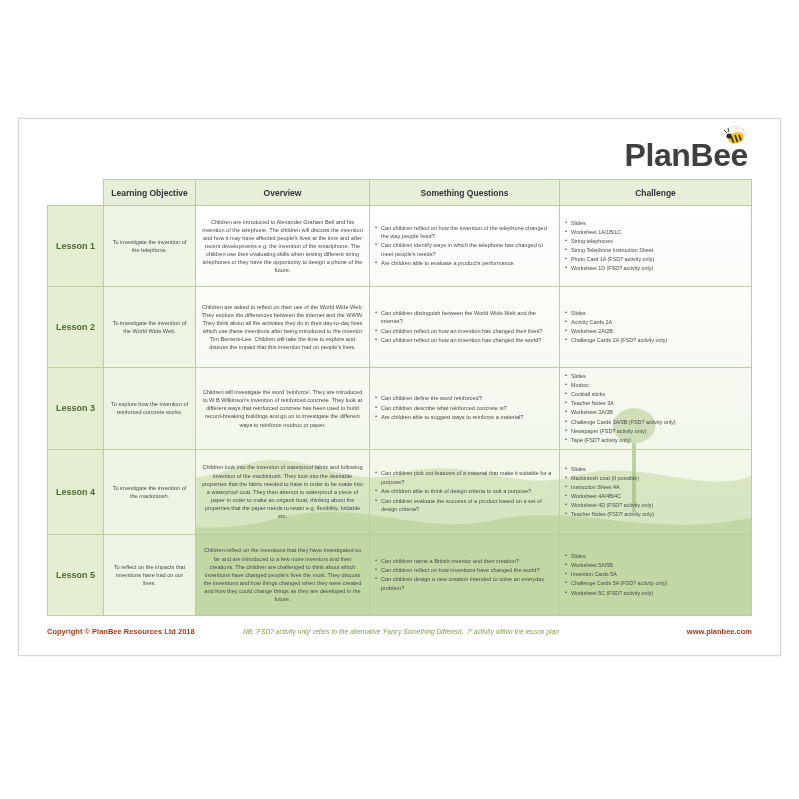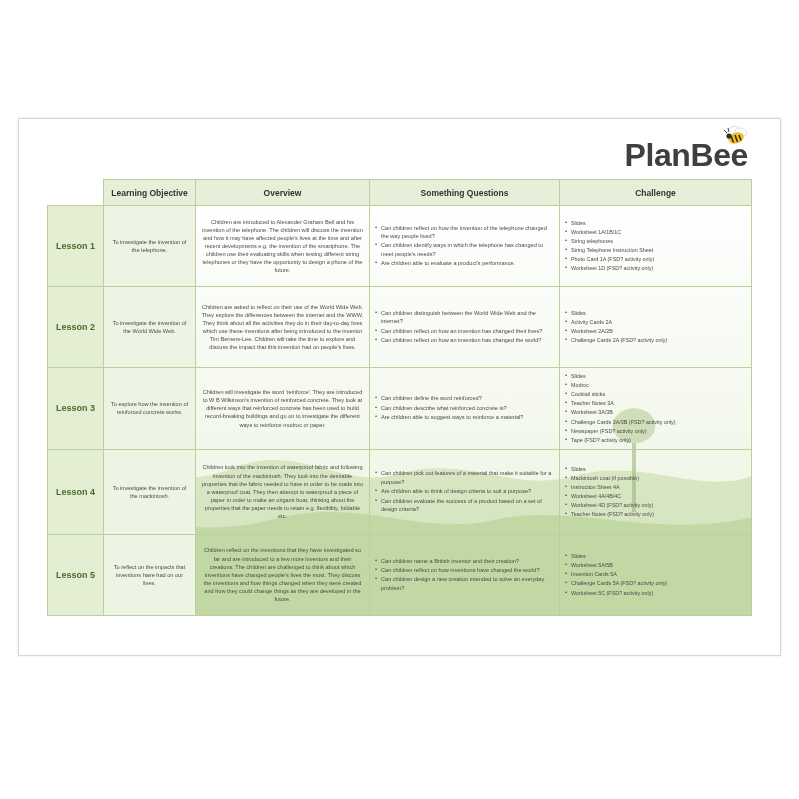--- a/index.html
+++ b/index.html
@@ -348,15 +348,20 @@
                 <li>Invention Cards 5A</li>
                 <li>Challenge Cards 5A (FSD? activity only)</li>
                 <li>Worksheet 5C (FSD? activity only)</li>
               </ul>
             </td>
           </tr>
         </tbody>
       </table>
     </div>
 
+    <div class="footer">
+      <span class="copyright">Copyright © PlanBee Resources Ltd 2018</span>
+      <span class="note">NB: 'FSD? activity only' refers to the alternative 'Fancy Something Different...?' activity within the lesson plan</span>
+      <span class="weburl">www.planbee.com</span>
+    </div>
 
   </div>
 </div>
 
 </body></html>

